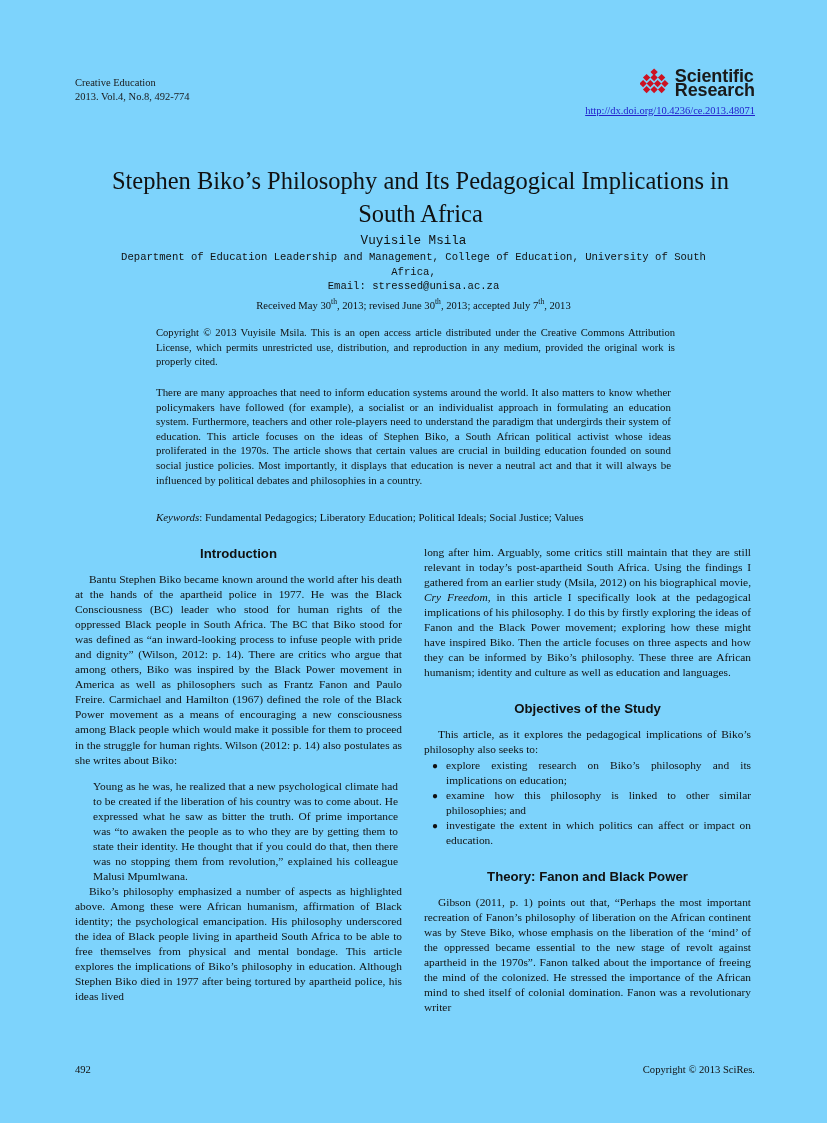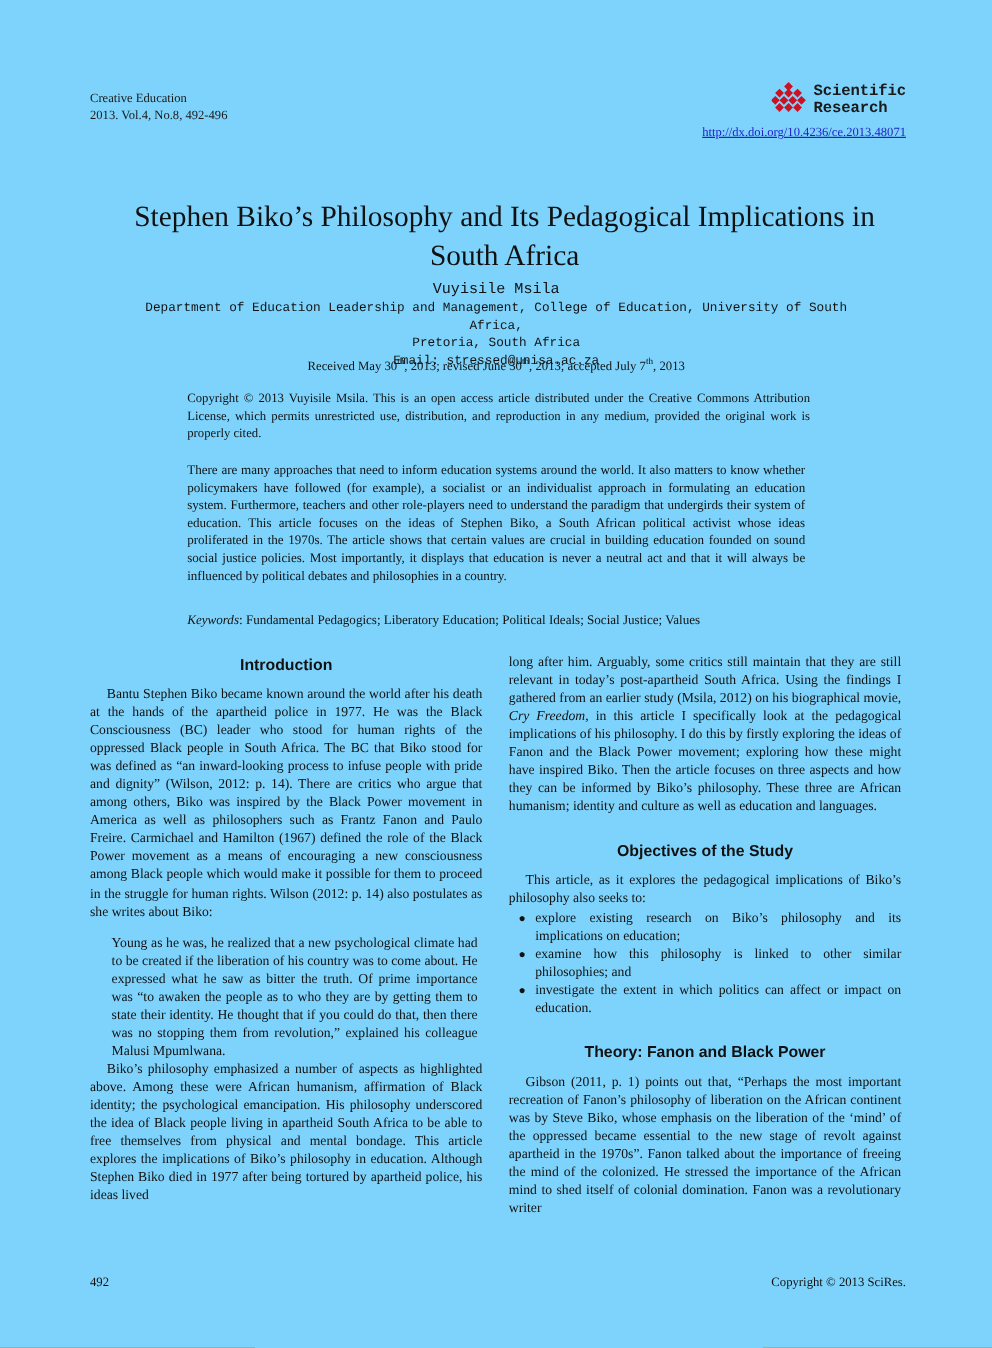--- a/index.html
+++ b/index.html
@@ -39,22 +39,22 @@
     align-items: center;
     gap: 5px;
   }
   .logo-mark {
     width: 30px;
     height: 30px;
     position: relative;
     flex: none;
   }
   .logo-text {
-    font-family: Liberation Mono, monospace;
-    font-size: 13px;
+    font-family: Liberation Sans, sans-serif;
+    font-size: 18px;
     line-height: 14px;
     font-weight: 600;
     color: #1a1a1a;
     letter-spacing: -0.1px;
   }
   .doi-link {
     position: absolute;
     right: 72px;
     top: 105px;
     font-size: 10.5px;
@@ -195,21 +195,21 @@
     font-size: 10.6px;
   }
 </style>
 </head>
 <body>
 
 <div class="page">
 
   <div class="masthead">
     <div>Creative Education</div>
-    <div>2013. Vol.4, No.8, 492-496</div>
+    <div>2013. Vol.4, No.8, 492-774</div>
   </div>
 
   <div class="logo-block">
     <span class="logo-mark">
       <svg width="30" height="30" viewBox="0 0 30 30" aria-hidden="true">
         <g fill="#cc1122">
           <rect x="11.5" y="1.5" width="5.2" height="5.2" transform="rotate(45 14.1 4.1)"></rect>
           <rect x="4.0" y="7.0" width="5.2" height="5.2" transform="rotate(45 6.6 9.6)"></rect>
           <rect x="11.5" y="7.0" width="5.2" height="5.2" transform="rotate(45 14.1 9.6)"></rect>
           <rect x="19.0" y="7.0" width="5.2" height="5.2" transform="rotate(45 21.6 9.6)"></rect>
@@ -229,21 +229,20 @@
     </span>
   </div>
 
   <a class="doi-link" href="#">http://dx.doi.org/10.4236/ce.2013.48071</a>
 
   <h1 class="title">Stephen Biko’s Philosophy and Its Pedagogical Implications in South Africa</h1>
 
   <div class="author-block">
     <div class="author-name">Vuyisile Msila</div>
     <div class="author-affil">Department of Education Leadership and Management, College of Education, University of South Africa,</div>
-    <div class="author-affil">Pretoria, South Africa</div>
     <div class="author-email">Email: stressed@unisa.ac.za</div>
   </div>
 
   <div class="dates">
     <span>Received May 30</span><sup>th</sup><span>, 2013; revised June 30</span><sup>th</sup><span>, 2013; accepted July 7</span><sup>th</sup><span>, 2013</span>
   </div>
 
   <div class="copyright">Copyright © 2013 Vuyisile Msila. This is an open access article distributed under the Creative Commons Attribution License, which permits unrestricted use, distribution, and reproduction in any medium, provided the original work is properly cited.</div>
 
   <div class="abstract">There are many approaches that need to inform education systems around the world. It also matters to know whether policymakers have followed (for example), a socialist or an individualist approach in formulating an education system. Furthermore, teachers and other role-players need to understand the paradigm that undergirds their system of education. This article focuses on the ideas of Stephen Biko, a South African political activist whose ideas proliferated in the 1970s. The article shows that certain values are crucial in building education founded on sound social justice policies. Most importantly, it displays that education is never a neutral act and that it will always be influenced by political debates and philosophies in a country.</div>

